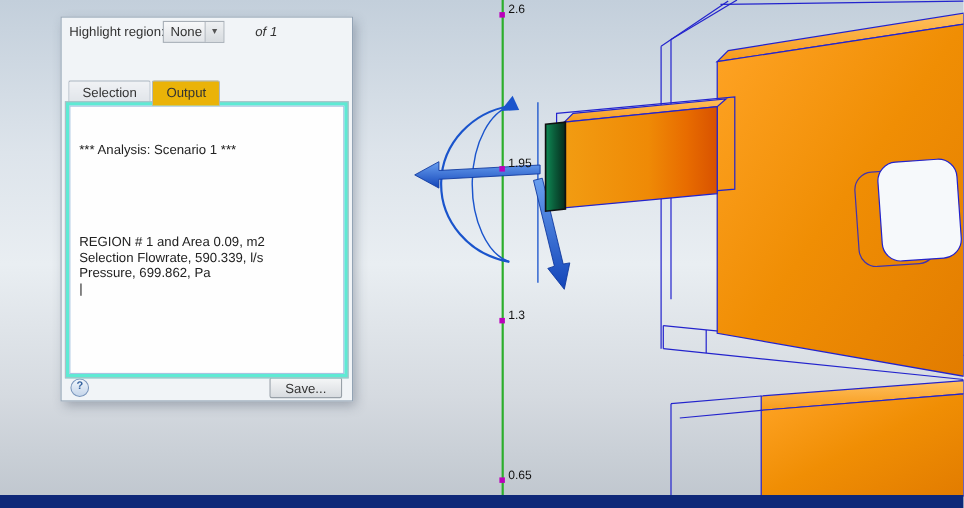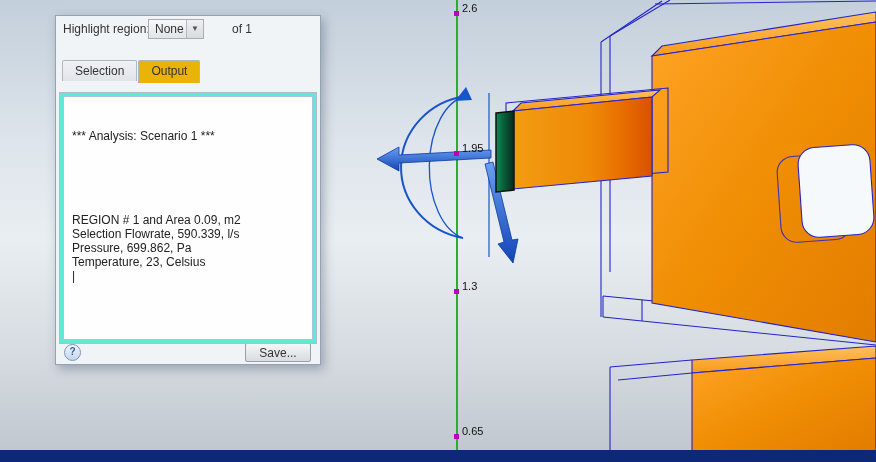--- a/index.html
+++ b/index.html
@@ -25,22 +25,22 @@
     color:#fff; font-size:10px; font-weight:bold; text-align:center; line-height:14px; cursor:pointer;
   }
   .hl-row { position:relative; height:27px; }
   .hl-label { position:absolute; left:7px; top:6px; }
   .dropdown {
     position:absolute; left:92px; top:3px; width:56px; height:20px; box-sizing:border-box;
     background:linear-gradient(#f7f8f9,#e1e4e8); border:1px solid #a7aeb6; display:flex; cursor:pointer;
   }
   .dd-value { flex:1; padding:2px 0 0 6px; color:#333; }
   .dd-arrow { width:16px; border-left:1px solid #b4bac1; background:linear-gradient(#eef0f2,#d7dbdf); text-align:center; font-size:8px; color:#555; line-height:17px; }
-  .of-count { position:absolute; left:176px; top:6px; }
-  .tabs { position:absolute; left:6px; top:44px; height:20px; display:flex;text-align:center; }
+  .of-count { position:absolute; left:176px; top:6px;font-style:italic; }
+  .tabs { position:absolute; left:6px; top:57px; height:20px; display:flex;text-align:center; }
   .tab {
     padding:3px 12px 0; height:17px; margin-right:1px; cursor:pointer;
     background:linear-gradient(#f0f2f5,#e0e4e9); border:1px solid #aeb8c2; border-bottom:none;
     border-radius:2px 2px 0 0; color:#333;
   }
   .tab.active { background:#eab308; height:19px; position:relative; z-index:3; }
   .tab-content {
     position:absolute; left:3px; right:3px; top:76px; height:250px;
     background:#5eead4; border:1px solid #b2bcc6; z-index:2;
   }
@@ -175,21 +175,20 @@
       <div class="line"></div>
       <div class="line">*** Analysis: Scenario 1 ***</div>
       <div class="line"></div>
       <div class="line"></div>
       <div class="line"></div>
       <div class="line"></div>
       <div class="line"></div>
       <div class="line">REGION # 1 and Area 0.09, m2</div>
       <div class="line">Selection Flowrate, 590.339, l/s</div>
       <div class="line">Pressure, 699.862, Pa</div>
-      <div class="line">Temperature, 23, Celsius</div>
       <div class="line">|</div>
     </div>
   </div>
 
   <div class="bottom-bar">
     <span class="help">?</span>
     <button class="save">Save...</button>
   </div>
 </div>
 

